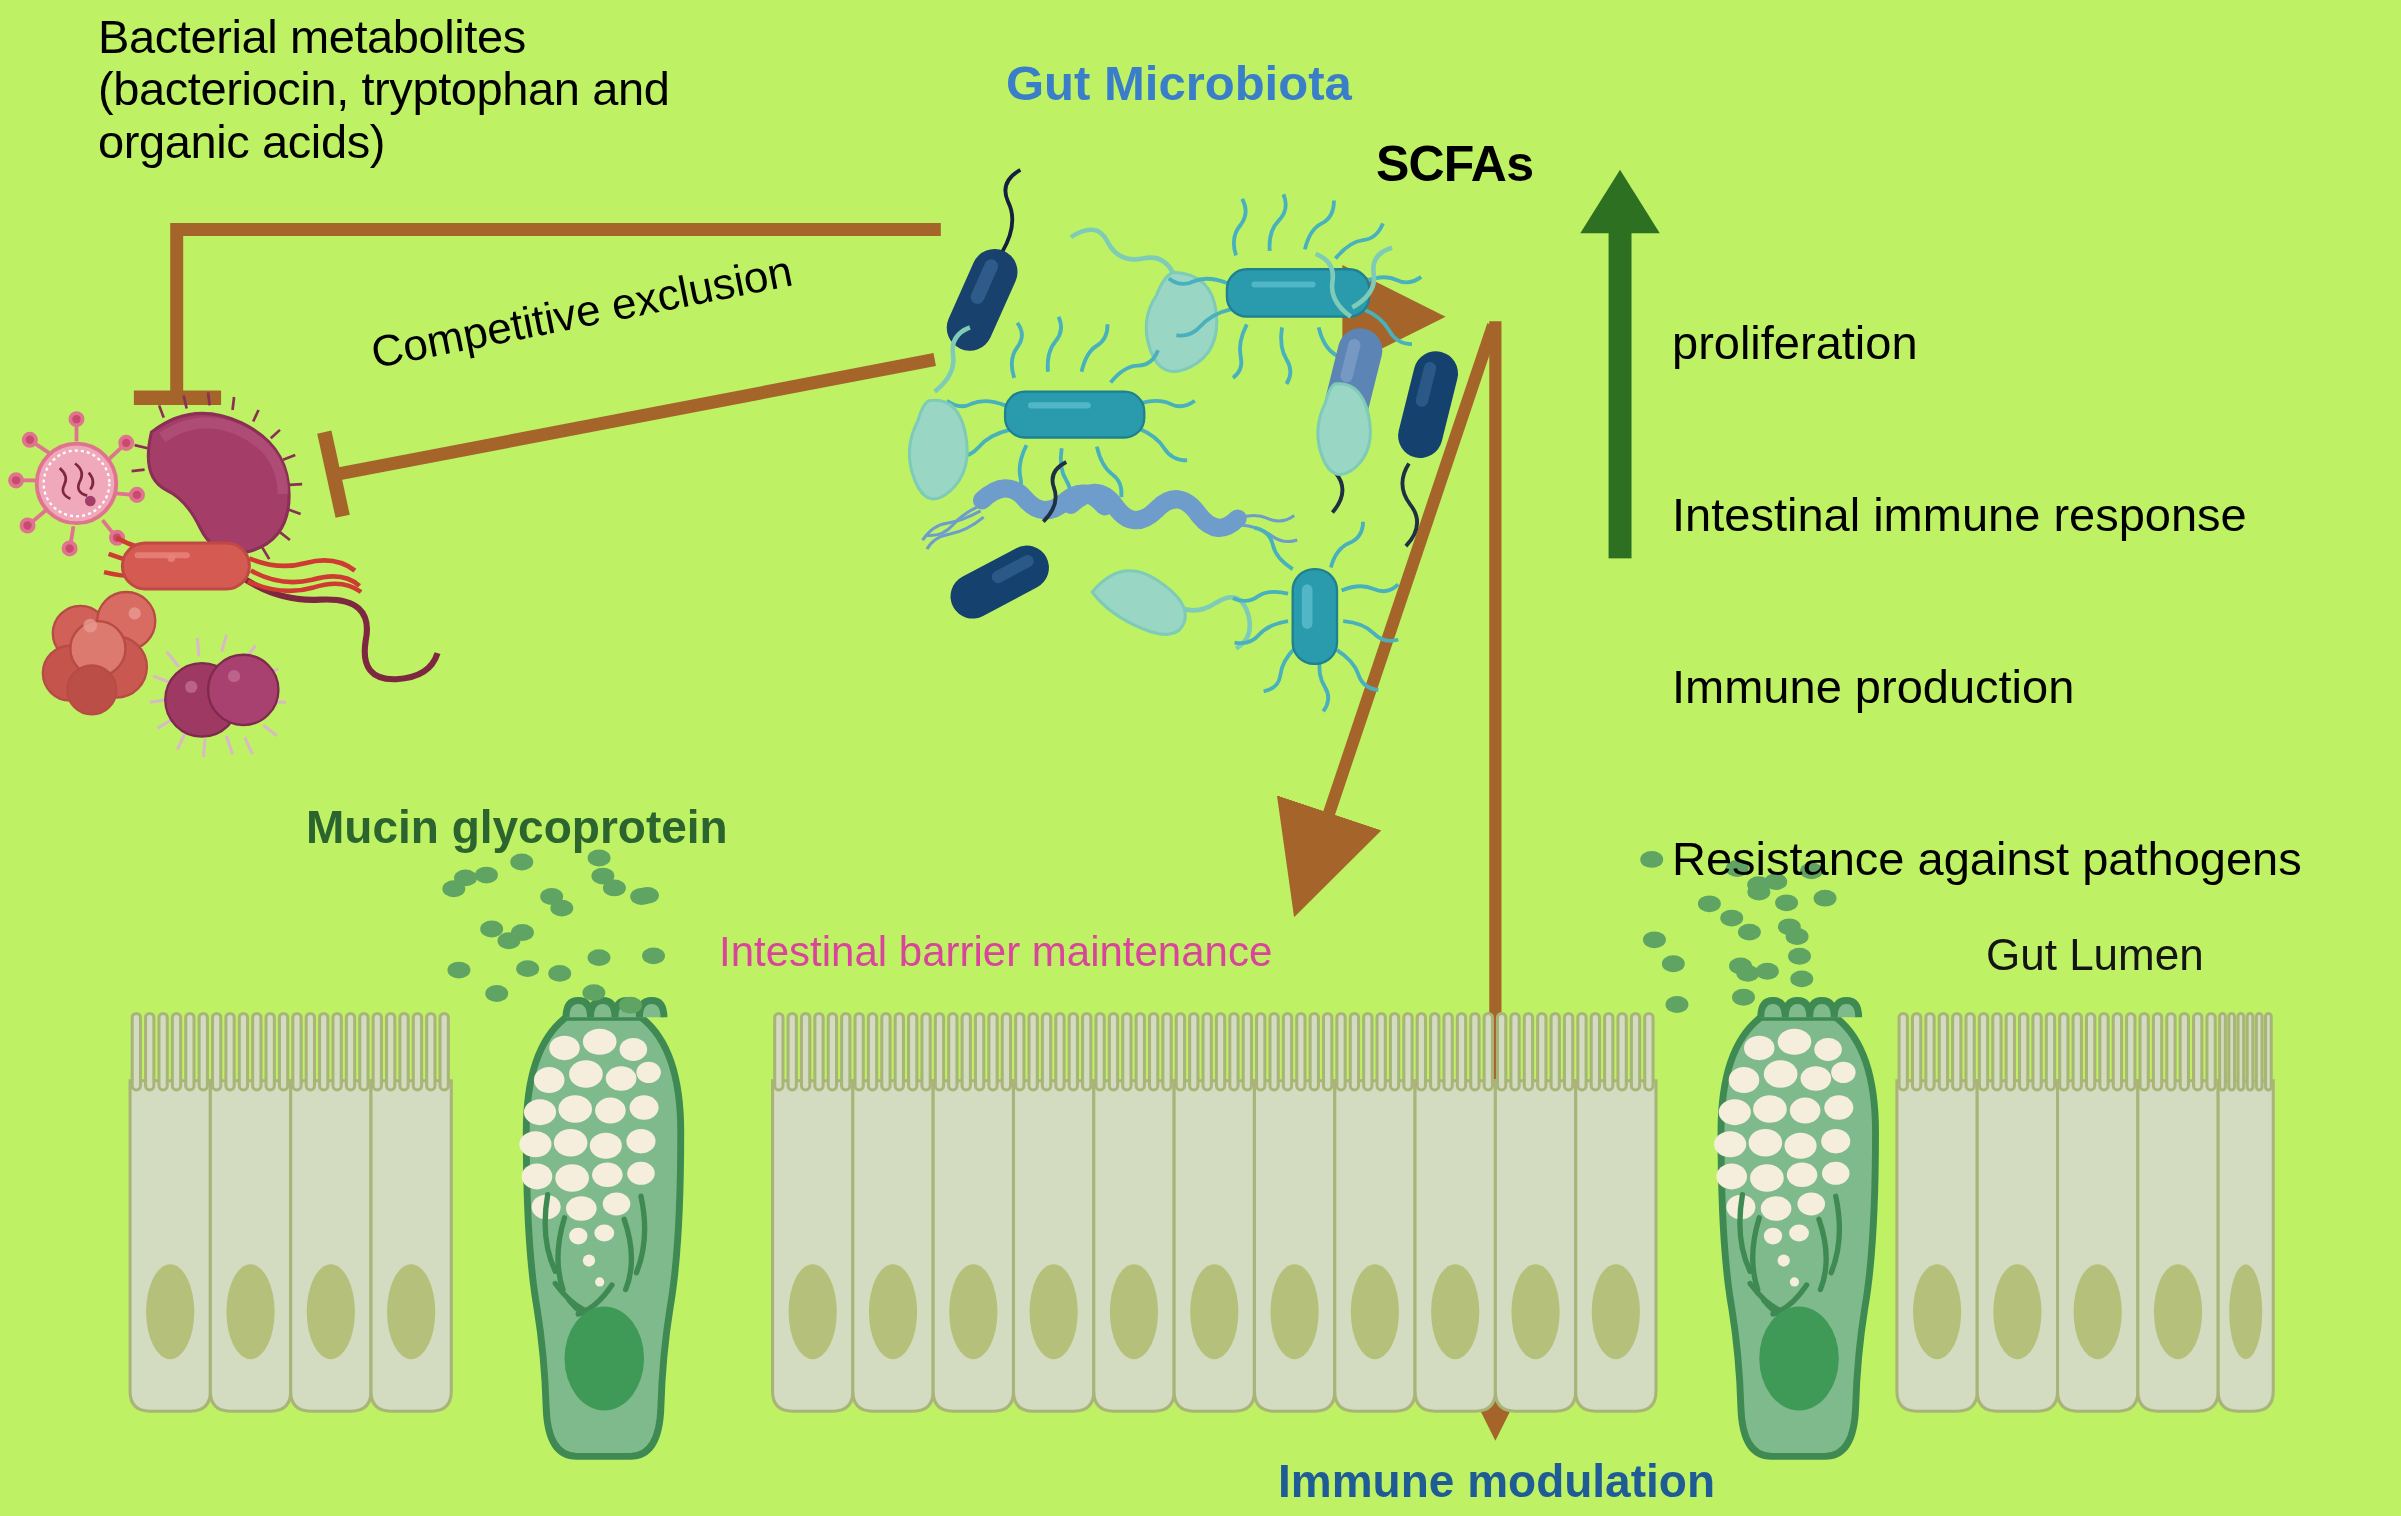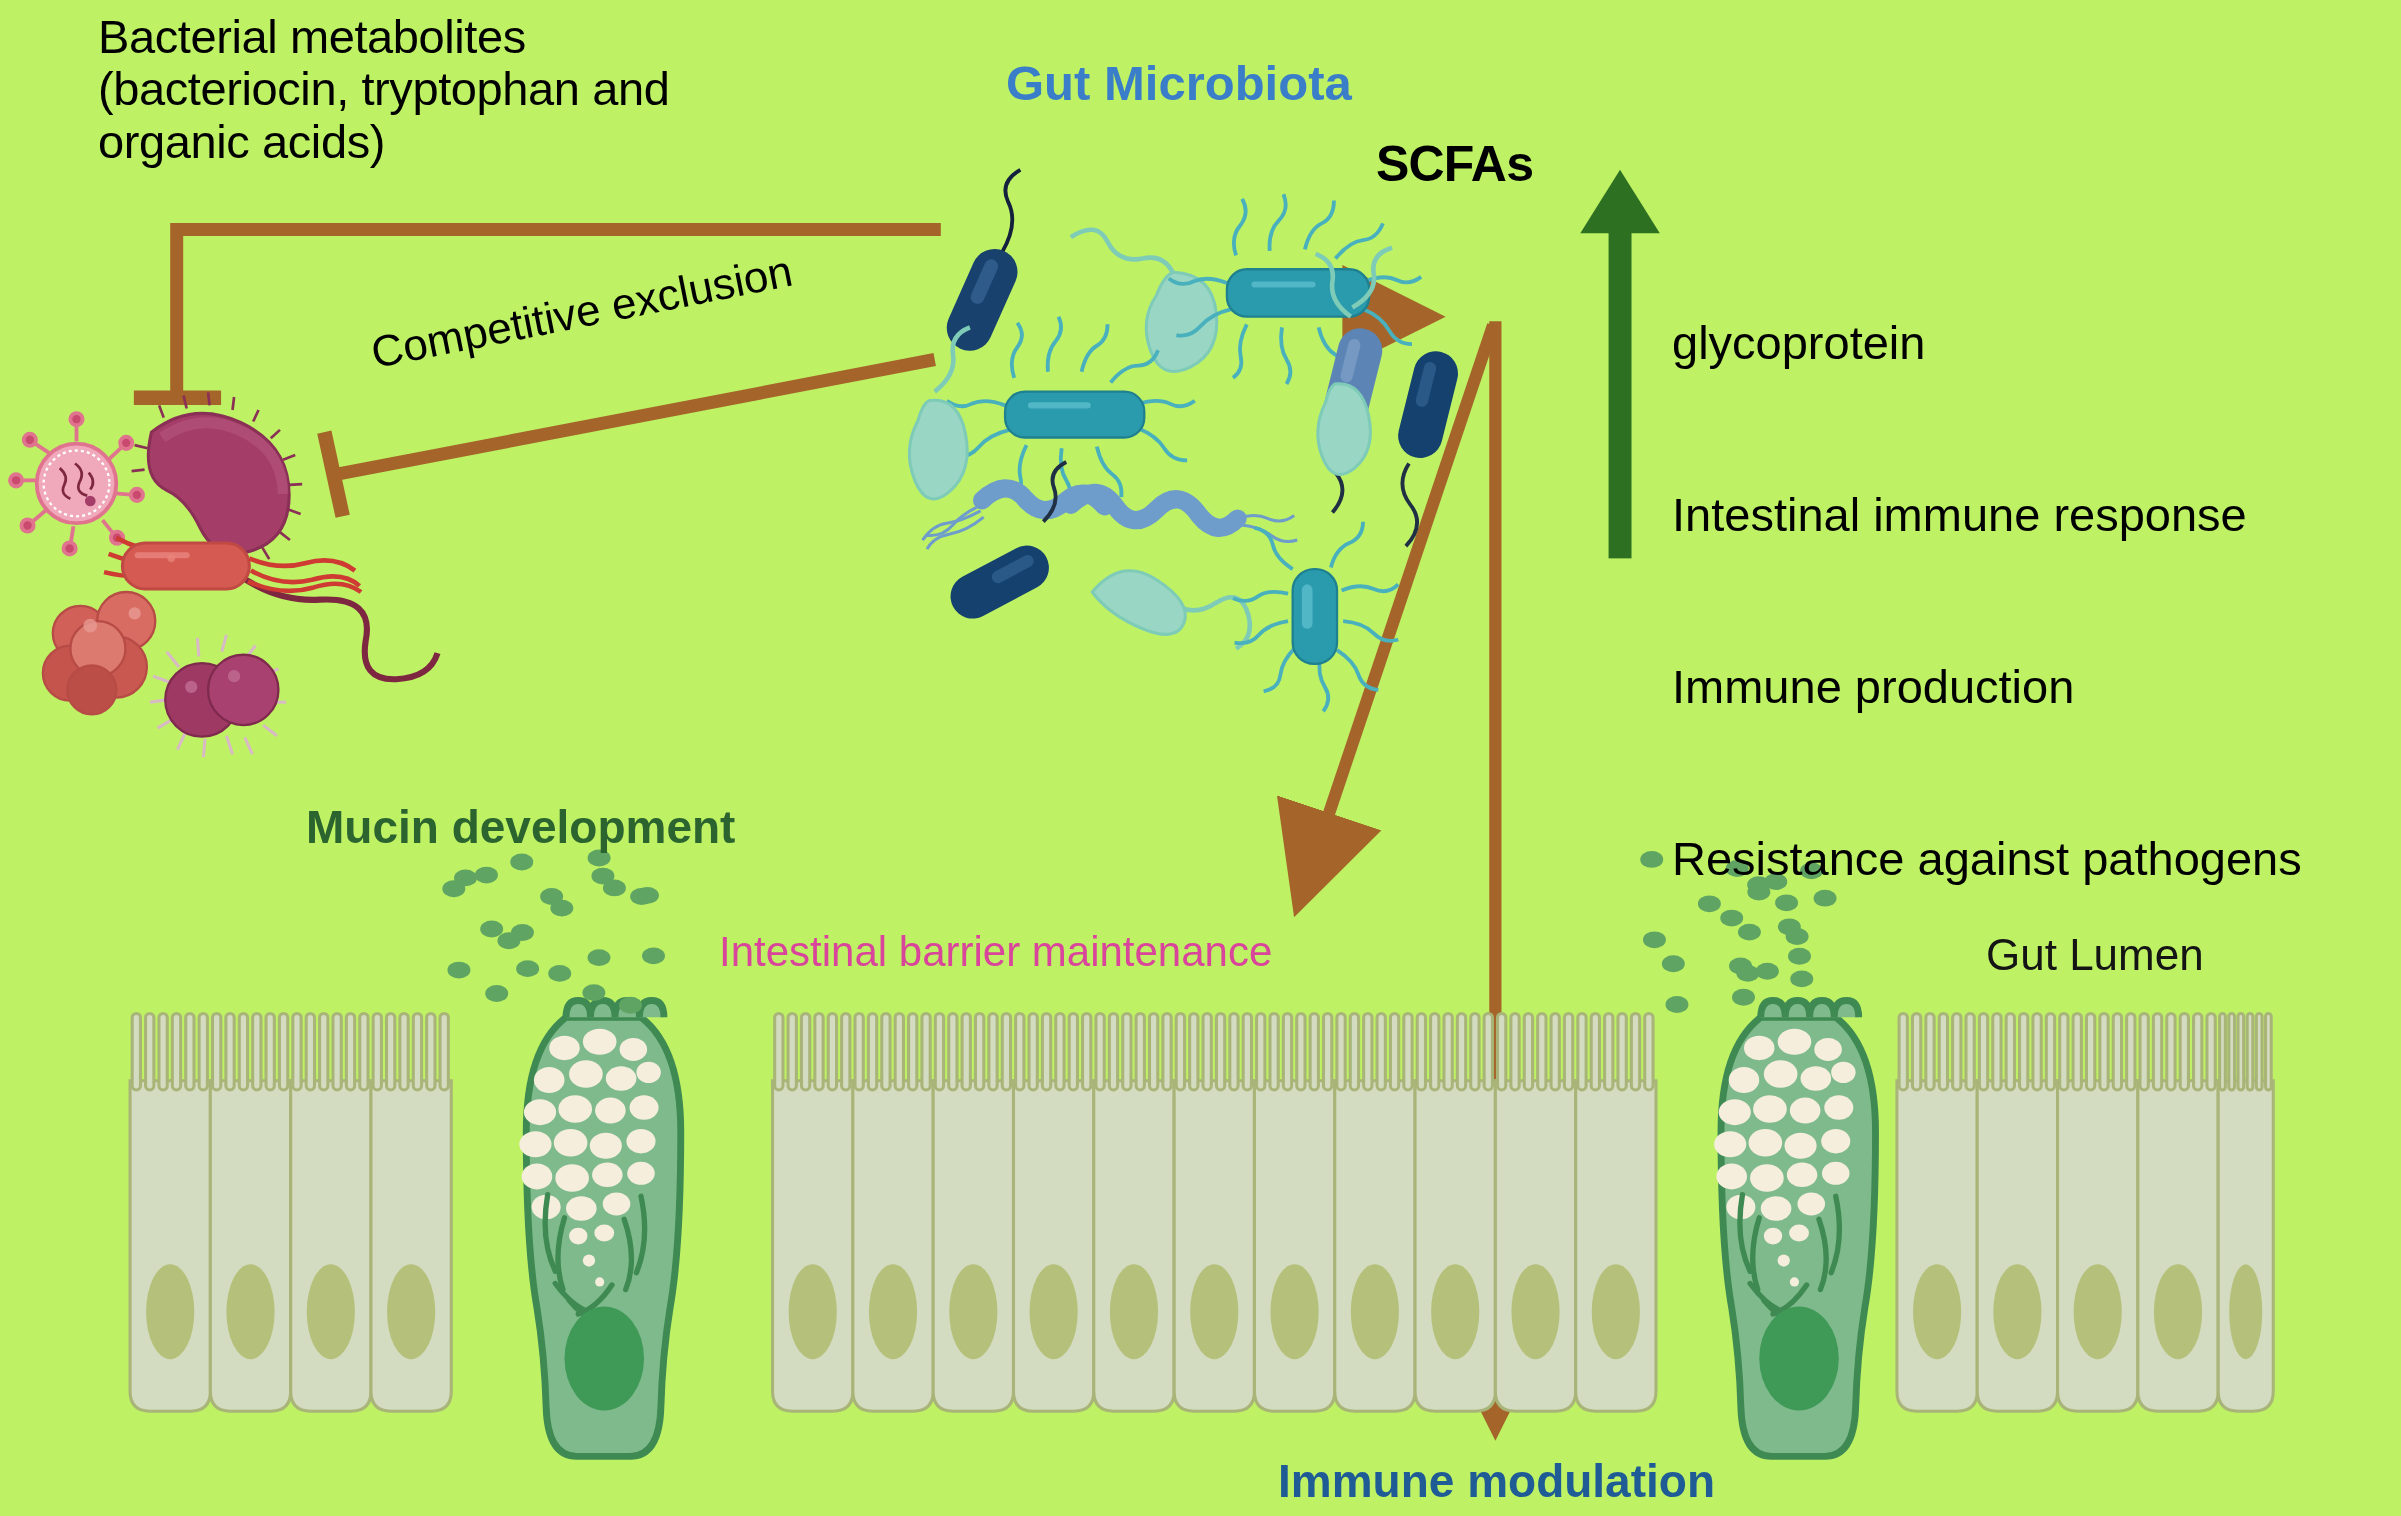--- a/index.html
+++ b/index.html
@@ -638,27 +638,27 @@
 (bacteriocin, tryptophan and
 organic acids)</div>
 
 <div class="lbl t-gm">Gut Microbiota</div>
 
 <div class="lbl t-scfa">SCFAs</div>
 
 <div class="lbl t-comp">Competitive exclusion</div>
 
 <div class="lbl t-bene">
-  <div>glycoprotein</div>
+  <div>proliferation</div>
   <div>Intestinal immune response</div>
   <div>Immune production</div>
   <div>Resistance against pathogens</div>
 </div>
 
-<div class="lbl t-mucin">Mucin development</div>
+<div class="lbl t-mucin">Mucin glycoprotein</div>
 
 <div class="lbl t-barrier">Intestinal barrier maintenance</div>
 
 <div class="lbl t-lumen">Gut Lumen</div>
 
 <div class="lbl t-immune">Immune modulation</div>
 
 </div>
 
 

